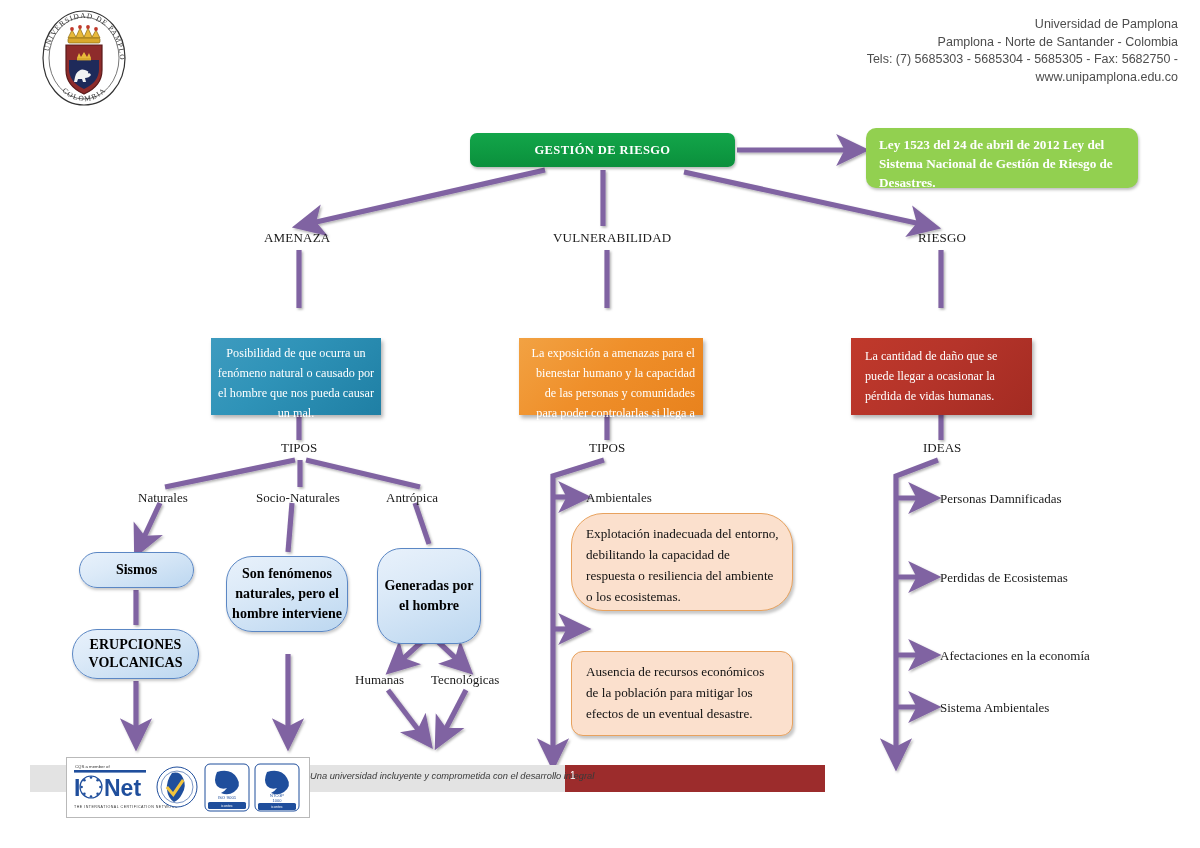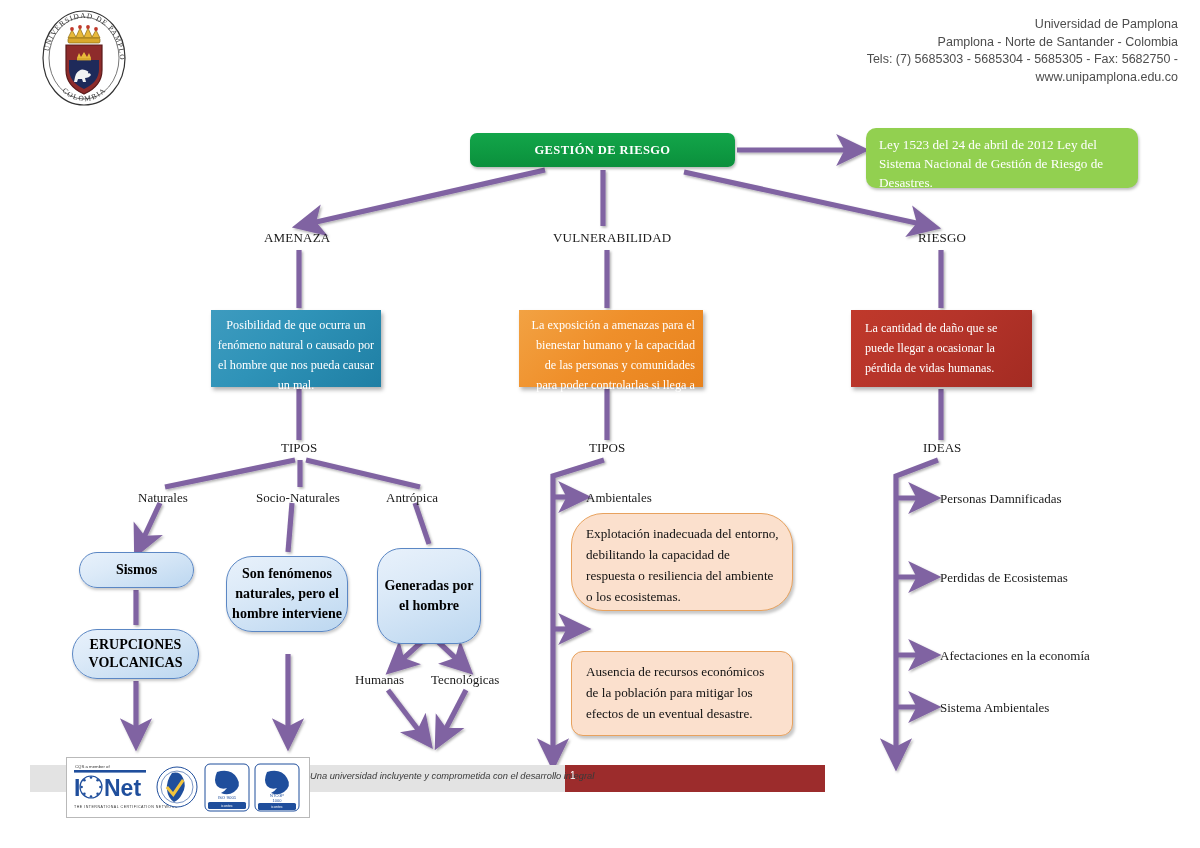--- a/index.html
+++ b/index.html
@@ -30,28 +30,29 @@
     background:linear-gradient(180deg,#13a54a 0%,#0e9a42 55%,#0b8f3c 100%);
     border-radius:7px;
     box-shadow:1px 2px 3px rgba(0,0,0,.28);
     color:#ffffff;font-weight:bold;font-size:12.5px;letter-spacing:.4px;
     display:flex;align-items:center;justify-content:center;
   }
   .ley{
     position:absolute;left:866px;top:128px;width:272px;height:60px;
     background:#92d050;border-radius:10px;
     box-shadow:1px 2px 3px rgba(0,0,0,.25);
-    color:#ffffff;font-weight:normal;font-size:13.2px;line-height:19px;
+    color:#ffffff;font-weight:bold;font-size:13.2px;line-height:19px;
     padding:7px 12px 0 13px;box-sizing:border-box;
   }
 
   .defbox{
     position:absolute;box-sizing:border-box;color:#ffffff;
     font-size:12.2px;line-height:20px;
     box-shadow:2px 3px 4px rgba(0,0,0,.3);
+    margin-top:28px;
   }
   .defbox.blue{
     left:211px;top:310px;width:170px;height:77px;
     background:linear-gradient(135deg,#3e9bbf 0%,#2f93b8 40%,#1f7fa4 100%);
     text-align:center;padding:5px 6px 0 6px;
   }
   .defbox.orange{
     left:519px;top:310px;width:184px;height:77px;
     background:linear-gradient(135deg,#f2a243 0%,#ef8f2a 45%,#e8821d 100%);
     text-align:right;padding:5px 8px 0 8px;

